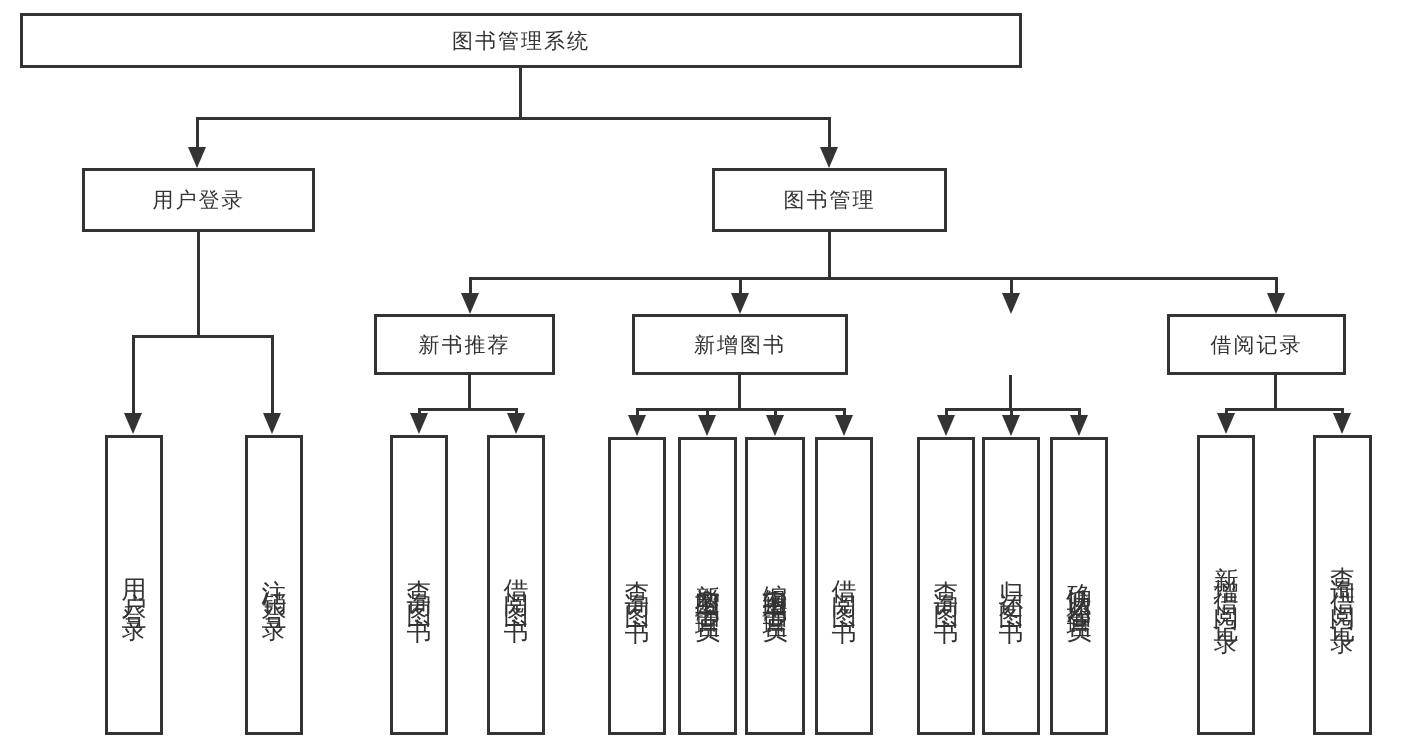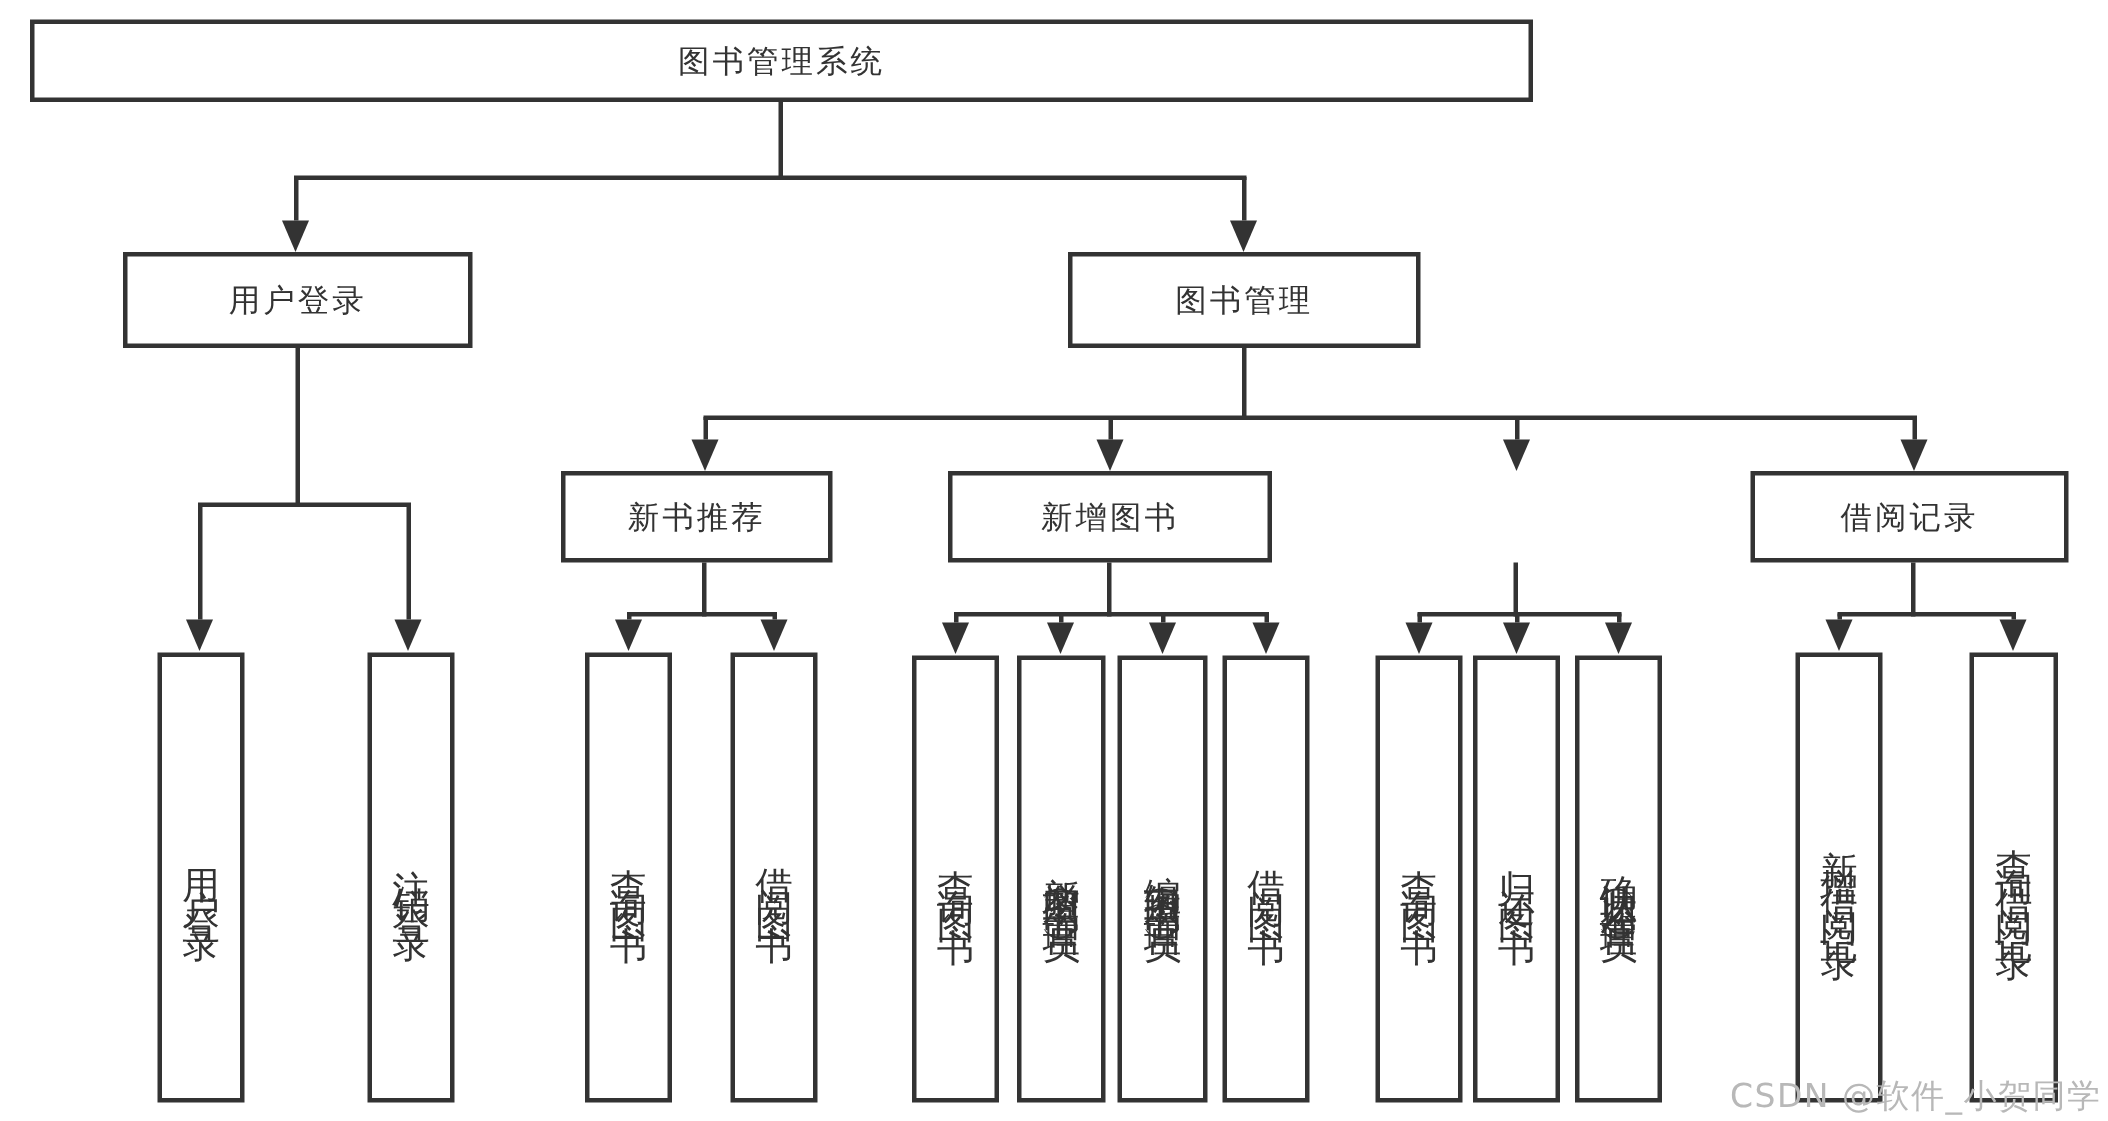--- a/index.html
+++ b/index.html
@@ -54,21 +54,21 @@
 
   <div class="box hbox" style="left:374px;top:314px;width:181px;height:61px">
     <span>新书推荐</span>
   </div>
 
   <div class="box hbox" style="left:632px;top:314px;width:216px;height:61px">
     <span>新增图书</span>
   </div>
 
 
-  <div class="box hbox" style="left:1167px;top:314px;width:212px;height:61px">
+  <div class="box hbox" style="left:1167px;top:314px;width:179px;height:61px">
     <span>借阅记录</span>
   </div>
 
   <div class="box vbox" style="left:105px;top:435px;width:58px;height:300px">
     <span>用户登录</span>
   </div>
   <div class="box vbox" style="left:245px;top:435px;width:58px;height:300px">
     <span>注销登录</span>
   </div>
 
@@ -199,15 +199,14 @@
   <div class="hline" style="left:1225px;top:408px;width:119px"></div>
   <div class="arrow" style="left:1217px;top:409px;height:25px">
       <i class="stem"></i>
       <i class="tri"></i>
     </div>
   <div class="arrow" style="left:1333px;top:409px;height:25px">
       <i class="stem"></i>
       <i class="tri"></i>
     </div>
 
-  <div class="watermark">CSDN @软件_小贺同学</div>
 
 </div>
 
 </body></html>

